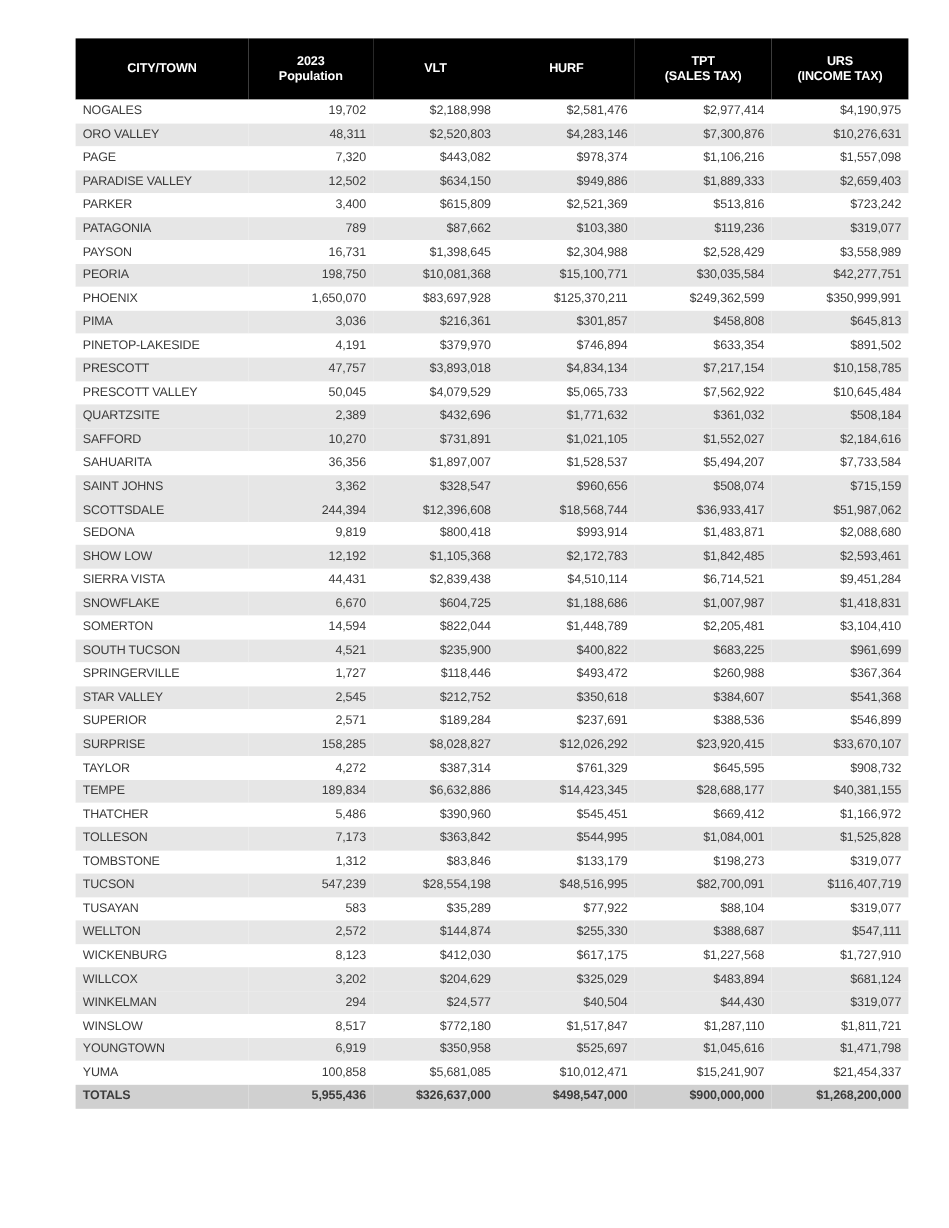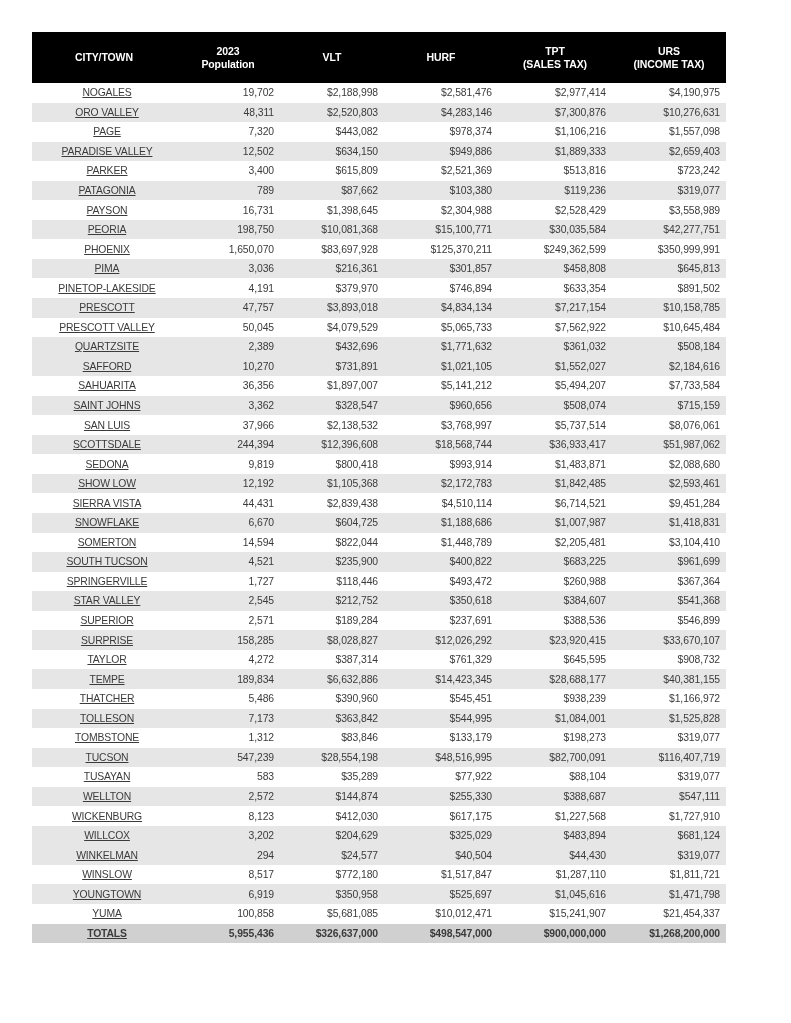--- a/index.html
+++ b/index.html
@@ -16,21 +16,21 @@
   }
   #page {
     position: relative;
     width: 791px;
     height: 1023px;
     background: #ffffff;
     overflow: hidden;
   }
   #revenue-table {
     position: absolute;
-    left: 32px;
+    left: 63px;
     top: 32px;
     width: 694px;
     border-collapse: collapse;
     table-layout: fixed;
   }
   
   #revenue-table thead th {
     background: #000000;
     color: #ffffff;
     font-size: 10.5px;
@@ -58,24 +58,23 @@
     font-size: 10.4px;
     color: #3b3b3b;
     height: 19.55px;
     padding: 0 6px 0 0;
     text-align: right;
     vertical-align: middle;
     white-space: nowrap;
     letter-spacing: -0.1px;
   }
   #revenue-table tbody td.city {
-    text-align: center;
+    text-align: left;
     padding: 0 0 0 6px;
     letter-spacing: -0.15px;
-    text-decoration: underline;
   }
   tbody tr.stripe td {
     background: #e6e6e6;
   }
   tbody tr.plain td {
     background: #ffffff;
   }
   
   tbody tr.totals td {
     background: #d0d0d0;
@@ -245,40 +244,32 @@
           <td>10,270</td>
           <td>$731,891</td>
           <td>$1,021,105</td>
           <td>$1,552,027</td>
           <td>$2,184,616</td>
         </tr>
         <tr class="plain">
           <td class="city">SAHUARITA</td>
           <td>36,356</td>
           <td>$1,897,007</td>
-          <td>$5,141,212</td>
+          <td>$1,528,537</td>
           <td>$5,494,207</td>
           <td>$7,733,584</td>
         </tr>
         <tr class="stripe">
           <td class="city">SAINT JOHNS</td>
           <td>3,362</td>
           <td>$328,547</td>
           <td>$960,656</td>
           <td>$508,074</td>
           <td>$715,159</td>
         </tr>
-        <tr class="plain">
-          <td class="city">SAN LUIS</td>
-          <td>37,966</td>
-          <td>$2,138,532</td>
-          <td>$3,768,997</td>
-          <td>$5,737,514</td>
-          <td>$8,076,061</td>
-        </tr>
         <tr class="stripe">
           <td class="city">SCOTTSDALE</td>
           <td>244,394</td>
           <td>$12,396,608</td>
           <td>$18,568,744</td>
           <td>$36,933,417</td>
           <td>$51,987,062</td>
         </tr>
         <tr class="plain">
           <td class="city">SEDONA</td>
@@ -374,21 +365,21 @@
           <td>$6,632,886</td>
           <td>$14,423,345</td>
           <td>$28,688,177</td>
           <td>$40,381,155</td>
         </tr>
         <tr class="plain">
           <td class="city">THATCHER</td>
           <td>5,486</td>
           <td>$390,960</td>
           <td>$545,451</td>
-          <td>$938,239</td>
+          <td>$669,412</td>
           <td>$1,166,972</td>
         </tr>
         <tr class="stripe">
           <td class="city">TOLLESON</td>
           <td>7,173</td>
           <td>$363,842</td>
           <td>$544,995</td>
           <td>$1,084,001</td>
           <td>$1,525,828</td>
         </tr>

